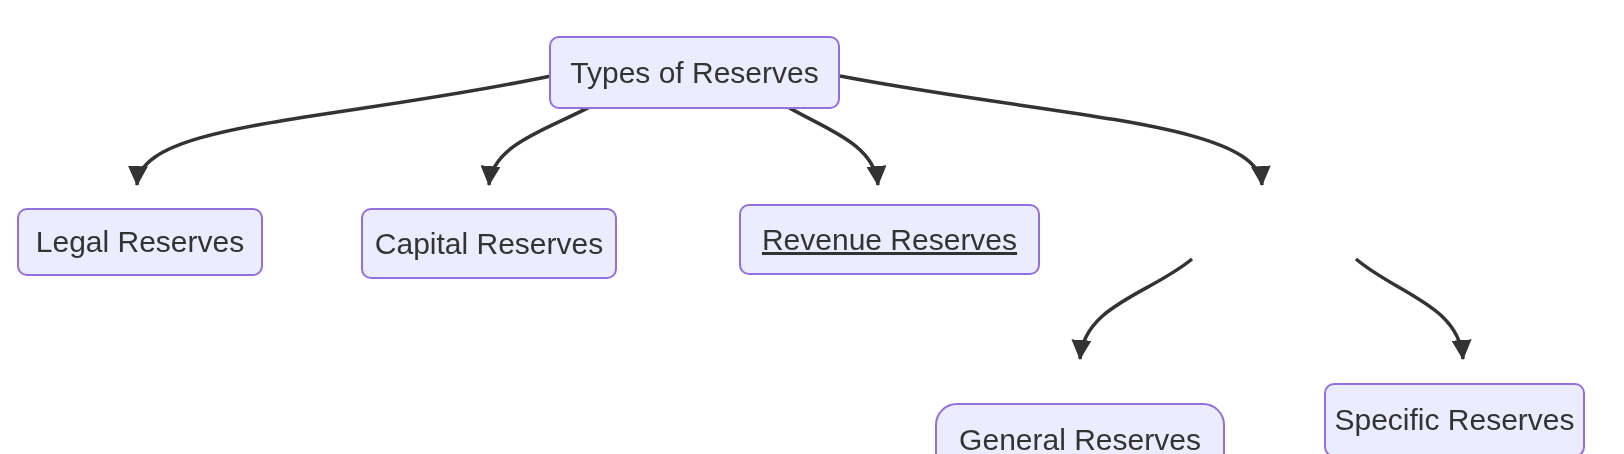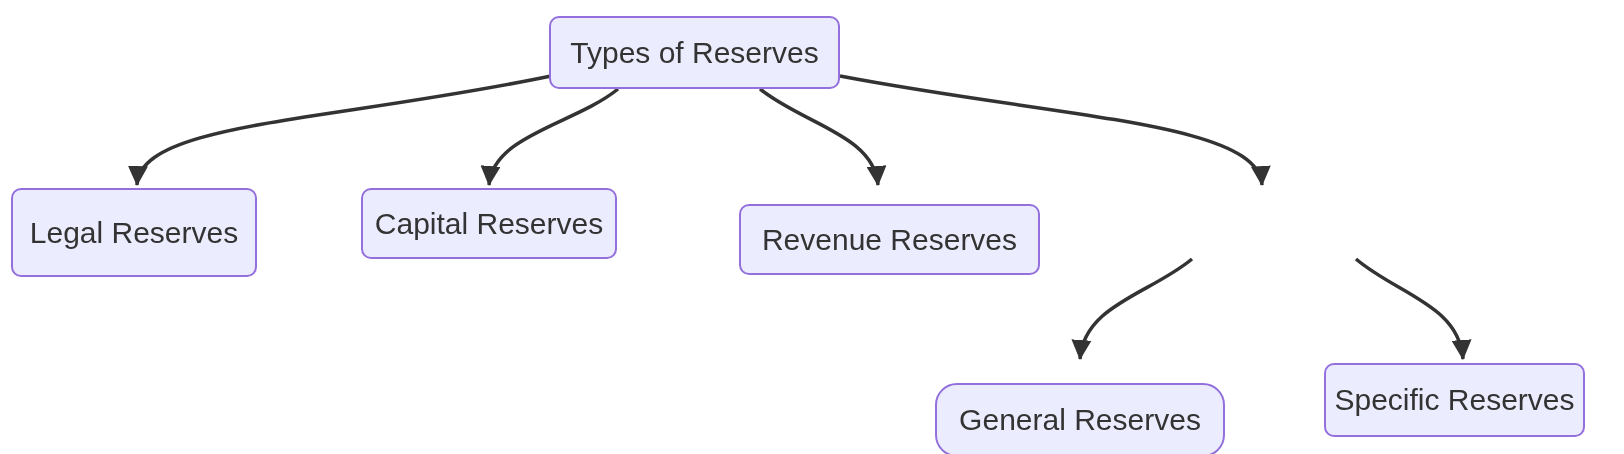--- a/index.html
+++ b/index.html
@@ -33,20 +33,21 @@
     background: #ECECFF;
     border: 2px solid #9370DB;
     border-radius: 10px;
     display: flex;
     align-items: center;
     justify-content: center;
     color: #333333;
     font-size: 30px;
     line-height: 1;
     white-space: nowrap;
+    margin-top: 20px;
   }
 </style>
 </head>
 <body>
 
 <div class="diagram-canvas">
 
   <svg class="edge-layer" viewBox="0 0 1624 454" xmlns="http://www.w3.org/2000/svg">
     <defs>
       <marker id="arrowhead" viewBox="0 0 10 10" refX="9.5" refY="5" markerWidth="20" markerHeight="20" markerUnits="userSpaceOnUse" orient="auto">
@@ -58,29 +59,29 @@
     <path class="edge" d="M 760 89 C 803 124, 874 135, 878 185" marker-end="url(#arrowhead)"></path>
     <path class="edge" d="M 840 76 C 1060 118, 1258 122, 1262 185" marker-end="url(#arrowhead)"></path>
     <path class="edge" d="M 1192 259 C 1150 294, 1084 305, 1080 359" marker-end="url(#arrowhead)"></path>
     <path class="edge" d="M 1356 259 C 1397 294, 1459 305, 1463 359" marker-end="url(#arrowhead)"></path>
   </svg>
 
   <div class="node" style="left:549px; top:16px; width:291px; height:73px;">
     <span>Types of Reserves</span>
   </div>
 
-  <div class="node" style="left:11px; top:188px; width:246px; height:89px;">
+  <div class="node" style="left:17px; top:188px; width:246px; height:68px;">
     <span>Legal Reserves</span>
   </div>
 
   <div class="node" style="left:361px; top:188px; width:256px; height:71px;">
     <span>Capital Reserves</span>
   </div>
 
-  <div class="node" style="left:739px; top:204px; width:301px; height:71px;">
+  <div class="node" style="left:739px; top:184px; width:301px; height:71px;text-decoration:underline;">
     <span>Revenue Reserves</span>
   </div>
 
 
   <div class="node" style="left:935px; top:383px; width:290px; height:74px;border-radius:22px;">
     <span>General Reserves</span>
   </div>
 
   <div class="node" style="left:1324px; top:363px; width:261px; height:74px;">
     <span>Specific Reserves</span>

